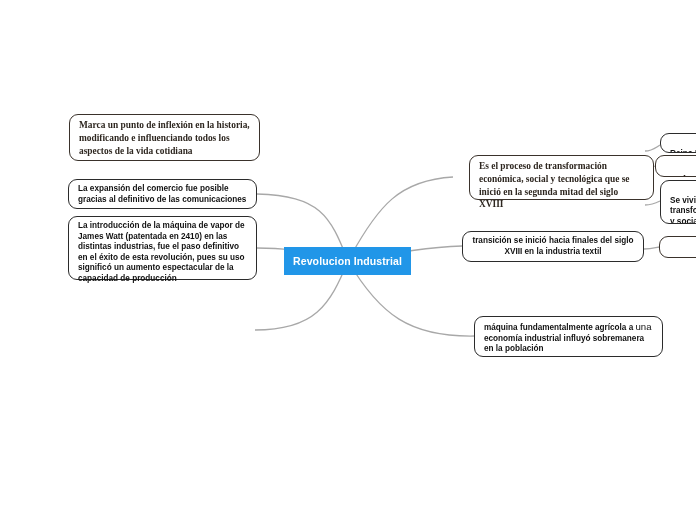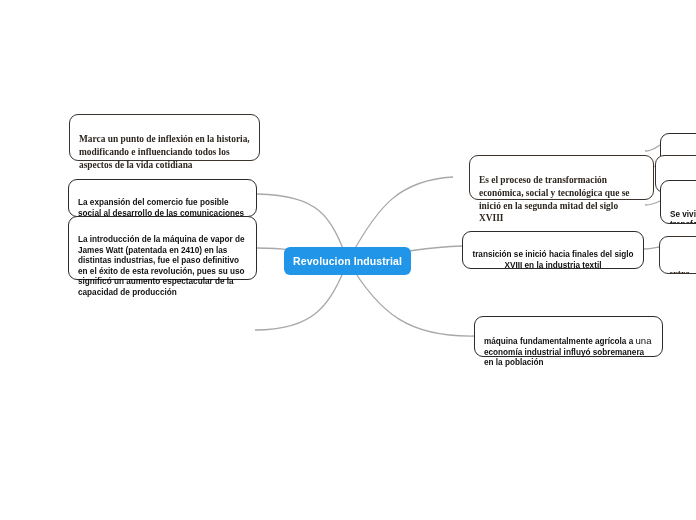--- a/index.html
+++ b/index.html
@@ -28,21 +28,21 @@
     height: 520px;
     pointer-events: none;
   }
 
   .node {
     position: absolute;
     box-sizing: border-box;
     background: #ffffff;
     border: 1.4px solid #2b2b2b;
     border-radius: 9px;
-    padding: 18px 9px;
+    padding: 4px 9px;
     line-height: 1.28;
   }
 
   
   .node.sans {
     font-family: "Liberation Sans", sans-serif;
     font-weight: bold;
     color: #111111;
     font-size: 8.2px;
   }
@@ -70,21 +70,21 @@
     font-size: 9.6px;
     font-family: "Liberation Sans", sans-serif;
     margin-top: 48px;
   }
 
   
   #center-node {
     position: absolute;
     box-sizing: border-box;
     background: #2196e8;
-    border-radius: 6px;
+    border-radius: 0;
     color: #ffffff;
     font-family: "Liberation Sans", sans-serif;
     font-weight: bold;
     font-size: 10.5px;
     letter-spacing: 0.1px;
     display: flex;
     align-items: center;
     justify-content: center;
     text-align: center;
   }
@@ -124,21 +124,21 @@
 
   <div id="center-node" style="left:284px; top:247px; width:127px; height:28px;">
     <span>Revolucion Industrial</span>
   </div>
 
   <div class="node serif" style="left:69px; top:114px; width:191px; height:47px;">
     <span class="node-text">Marca un punto de inflexión en la historia, modificando e influenciando todos los aspectos de la vida cotidiana</span>
   </div>
 
   <div class="node sans" style="left:68px; top:179px; width:189px; height:30px;">
-    <span class="node-text">La expansión del comercio fue posible social al desarrollo de las comunicaciones</span>
+    <span class="node-text">La expansión del comercio fue posible gracias al definitivo de las comunicaciones</span>
   </div>
 
   <div class="node sans" style="left:68px; top:216px; width:189px; height:64px;">
     <span class="node-text">La introducción de la máquina de vapor de James Watt (patentada en 2410) en las distintas industrias, fue el paso definitivo en el éxito de esta revolución, pues su uso significó un aumento espectacular de la capacidad de producción</span>
   </div>
 
 
   <div class="node serif" style="left:469px; top:155px; width:185px; height:45px;">
     <span class="node-text">Es el proceso de transformación económica, social y tecnológica que se inició en la segunda mitad del siglo XVIII</span>
   </div>

